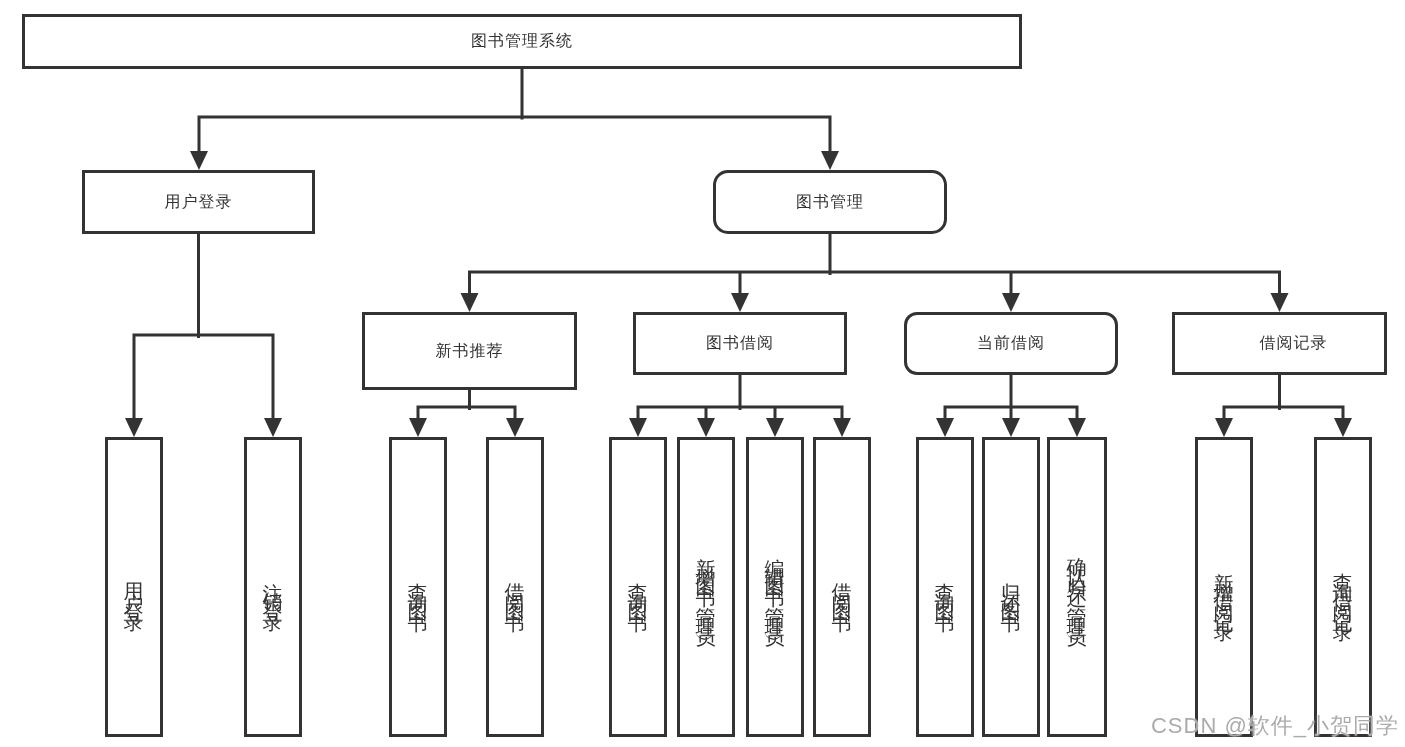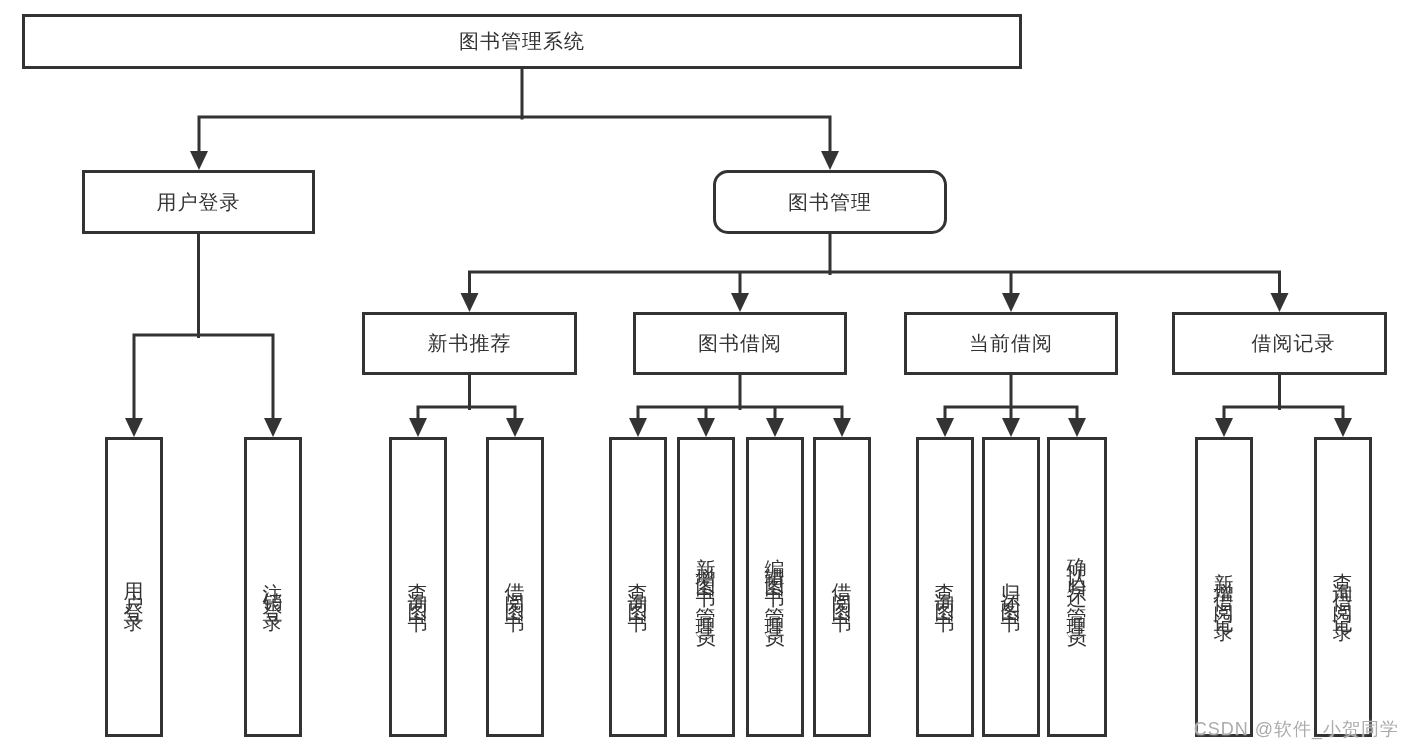--- a/index.html
+++ b/index.html
@@ -7,29 +7,29 @@
     position:relative; width:1405px; height:747px; background:#ffffff;
     font-family:"Liberation Sans","DejaVu Sans",sans-serif; color:#333333;
     overflow:hidden;
   }
   .connectors { position:absolute; left:0; top:0; z-index:1; }
   .box {
     position:absolute; box-sizing:border-box; background:#ffffff;
     border:3px solid #333333; display:flex; align-items:center; justify-content:center;
     z-index:2;
   }
-  .hbox { font-size:20px; letter-spacing:1px; white-space:nowrap; }
+  .hbox { font-size:16px; letter-spacing:1px; white-space:nowrap; }
   .vbox { top:437px; height:300px; width:58px; }
   .vtext {
     writing-mode:vertical-lr; text-orientation:mixed;
     font-size:20px; line-height:1.1; letter-spacing:10px; white-space:nowrap;
   }
   .watermark {
     position:absolute; right:6px; bottom:6px; z-index:3;
-    font-size:18px; letter-spacing:1px; color:#ababab;
+    font-size:22px; letter-spacing:1px; color:#ababab;
     text-shadow:0 0 2px #ffffff; white-space:nowrap;
   }
 </style>
 </head>
 <body>
 
 <div class="canvas">
 
   <svg class="connectors" width="1405" height="747" viewBox="0 0 1405 747">
     <g stroke="#333333" stroke-width="3" fill="none" stroke-linecap="square">
@@ -70,23 +70,23 @@
       <polygon points="1224,437 1215,418 1233,418"></polygon>
       <polygon points="1343,437 1334,418 1352,418"></polygon>
     </g>
   </svg>
 
   <div class="box hbox" style="left:22px; top:14px; width:1000px; height:55px;">图书管理系统</div>
 
   <div class="box hbox" style="left:82px; top:170px; width:233px; height:64px;">用户登录</div>
   <div class="box hbox" style="left:713px; top:170px; width:234px; height:64px;border-radius:15px;">图书管理</div>
 
-  <div class="box hbox" style="left:362px; top:312px; width:215px; height:63px;">新书推荐</div>
+  <div class="box hbox" style="left:362px; top:312px; width:215px; height:78px;">新书推荐</div>
   <div class="box hbox" style="left:633px; top:312px; width:214px; height:63px;">图书借阅</div>
-  <div class="box hbox" style="left:904px; top:312px; width:214px; height:63px;">当前借阅</div>
+  <div class="box hbox" style="left:904px; top:312px; width:214px; height:63px;border-radius:13px;">当前借阅</div>
   <div class="box hbox" style="left:1172px; top:312px; width:215px; height:63px;padding-left:28px;">借阅记录</div>
 
   <div class="box vbox" style="left:105px;">
     <span class="vtext">用户登录</span>
   </div>
   <div class="box vbox" style="left:244px;">
     <span class="vtext">注销登录</span>
   </div>
 
   <div class="box vbox" style="left:389px;">

